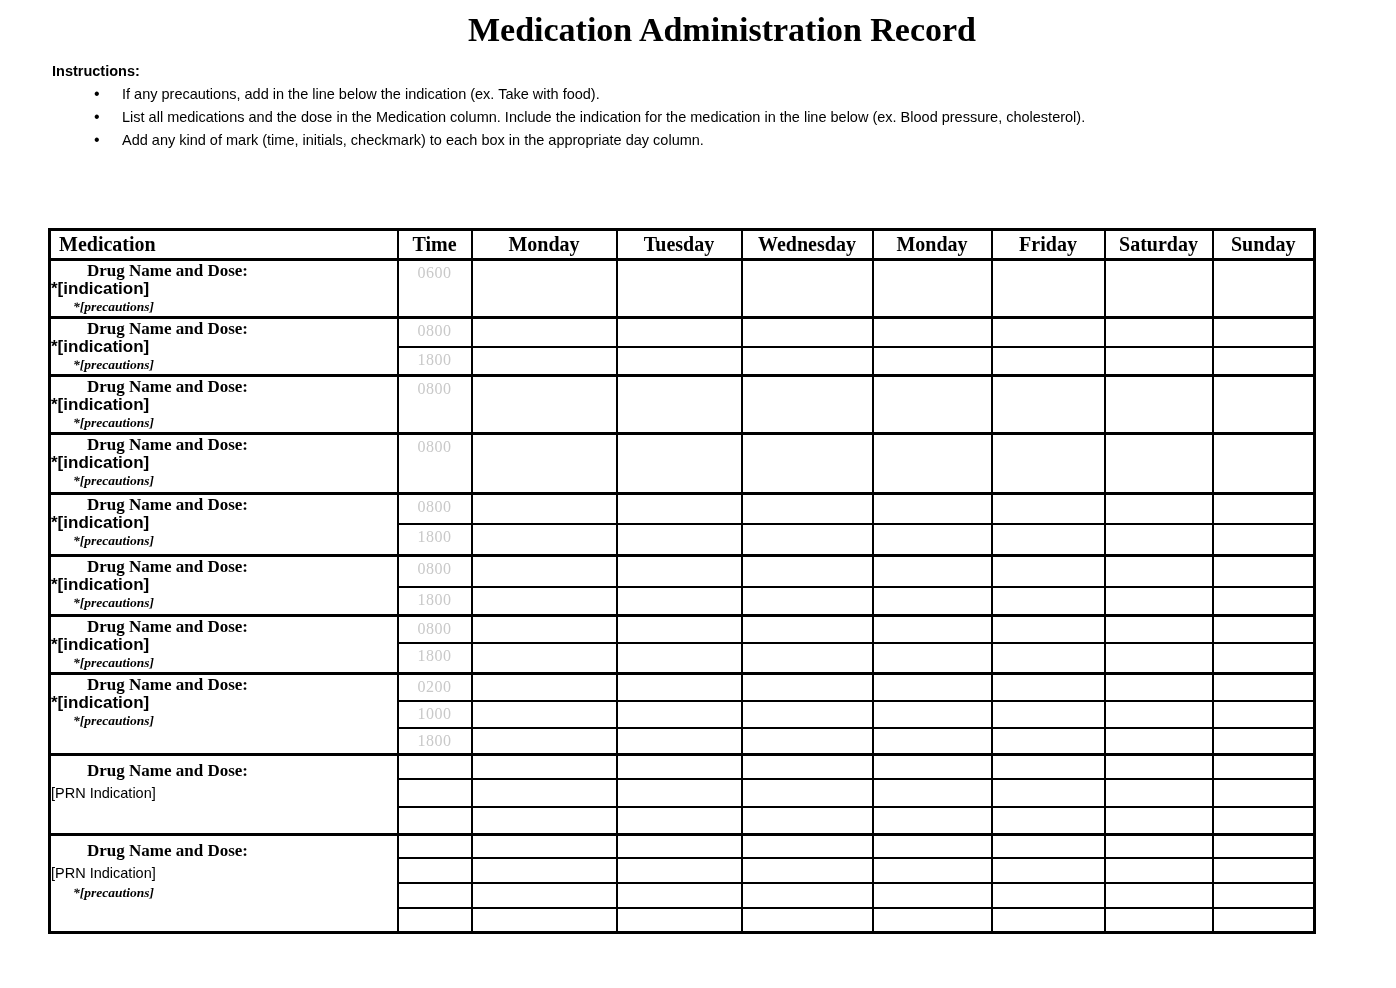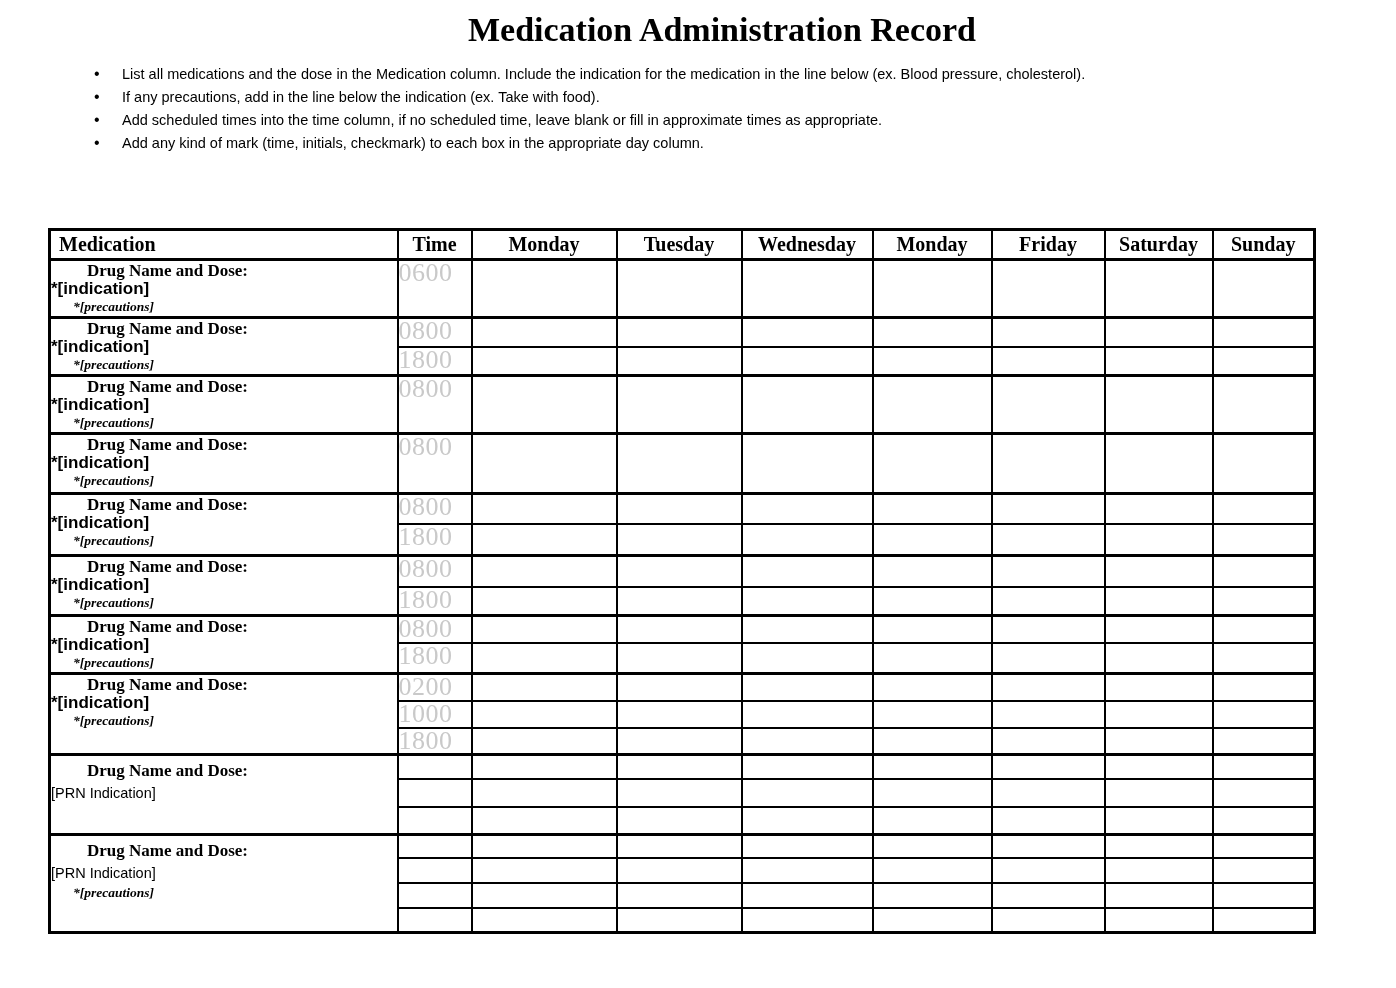--- a/index.html
+++ b/index.html
@@ -147,47 +147,47 @@
     font-size: 14.5px;
     line-height: 22px;
     white-space: nowrap;
   }
   td.med.prn-block { padding-top: 5px; }
   td.med.prn-block .prn { padding-top: 2px; }
 
   
   td.time {
     font-family: "Liberation Serif", serif;
-    font-size: 26px;
+    font-size: 16px;
     color: #c9c9c9;
-    text-align: left;
+    text-align: center;
     letter-spacing: 0.5px;
     line-height: 24px;
     padding-top: 1px;
     border-right: 3px solid #000;
     white-space: nowrap;
   }
 
   td.day { }
 
   
   tr.block-start > td { border-top: 3px solid #000; }
 </style>
 </head>
 <body>
 
 <div class="page">
 
   <div class="title">Medication Administration Record</div>
 
   <div class="instructions-wrap">
+    <div class="instructions-heading">Instructions:</div>
     <ul class="instructions">
+      <li>If any precautions, add in the line below the indication (ex. Take with food).</li>
       <li>List all medications and the dose in the Medication column. Include the indication for the medication in the line below (ex. Blood pressure, cholesterol).</li>
-      <li>If any precautions, add in the line below the indication (ex. Take with food).</li>
-      <li>Add scheduled times into the time column, if no scheduled time, leave blank or fill in approximate times as appropriate.</li>
       <li>Add any kind of mark (time, initials, checkmark) to each box in the appropriate day column.</li>
     </ul>
   </div>
 
   <div class="table-wrap">
     <table class="mar">
       <colgroup>
         <col class="c-med">
           <col class="c-time">
         <col class="c-day1">

